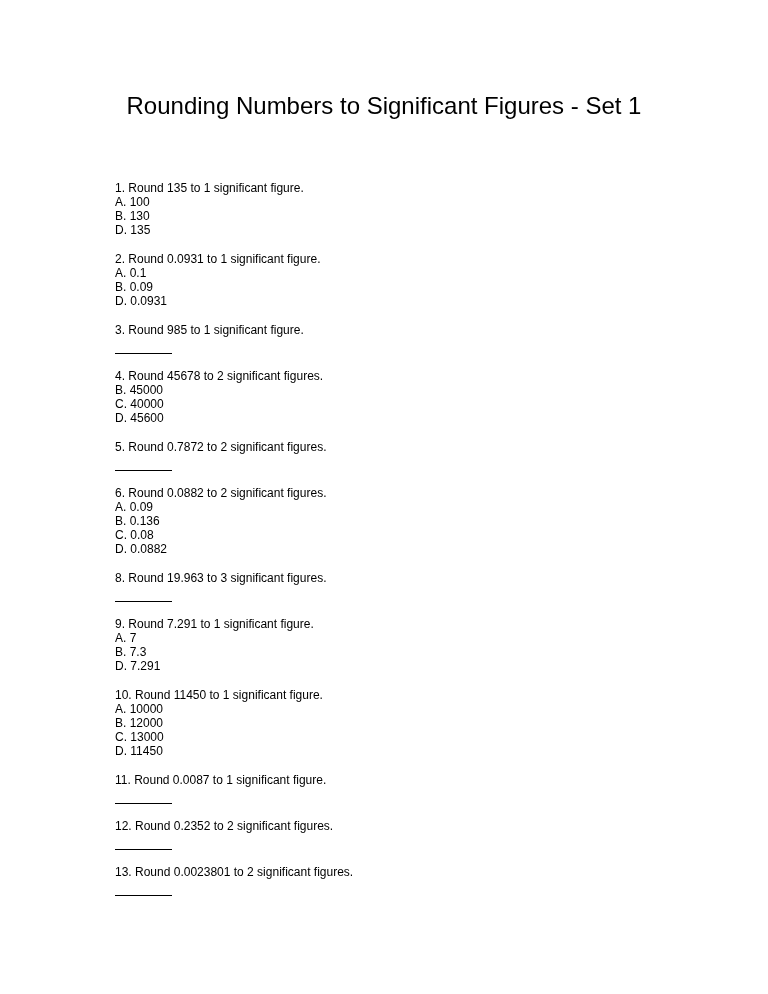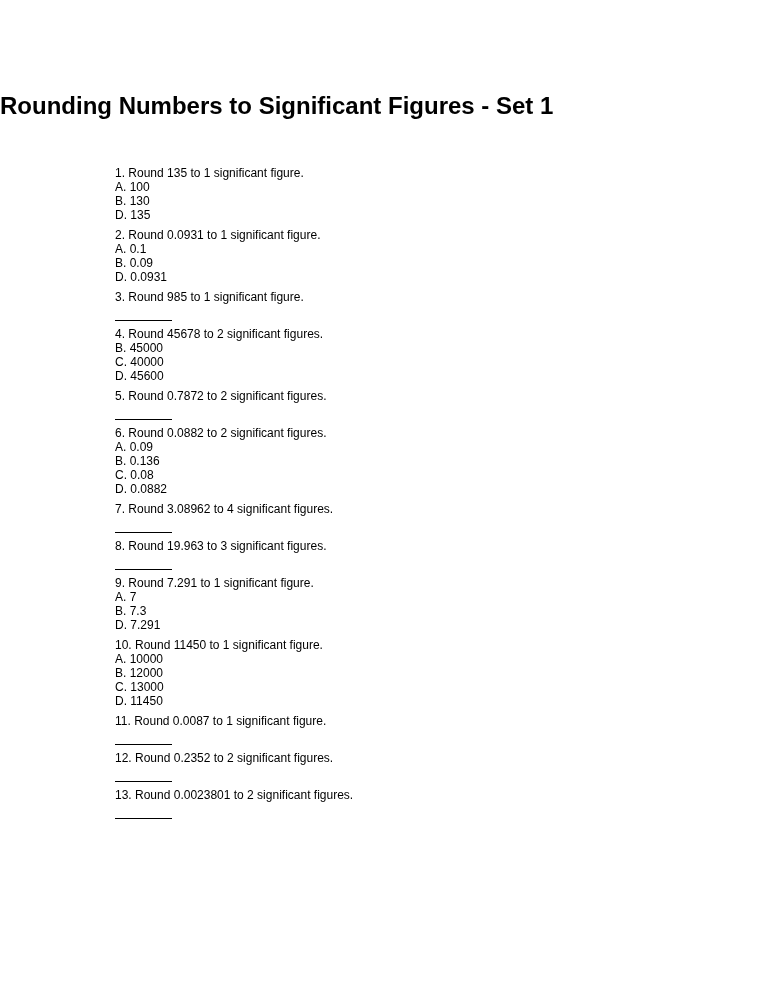--- a/index.html
+++ b/index.html
@@ -1,21 +1,21 @@
 <!DOCTYPE html>
 <html><head>
 <meta charset="utf-8">
 <style>
   html, body { margin: 0; padding: 0; background: #ffffff; }
   body { width: 768px; height: 994px; position: relative; overflow: hidden;
          font-family: "Liberation Sans", sans-serif; color: #000; }
-  .title { position: absolute; left: 0; top: 92px; width: 768px; 
-           font-weight: bold; font-size: 24px; line-height: 28px; margin: 0; }
+  .title { position: absolute; left: 0; top: 92px; width: 768px; text-align: center;
+           font-weight: normal; font-size: 24px; line-height: 28px; margin: 0; }
   .content { position: absolute; left: 115px; top: 166px; width: 560px; }
-  .q { margin: 0 0 6px 0; }
+  .q { margin: 15px 0 6px 0; }
   .line { font-size: 12px; line-height: 14px; margin: 0; }
   .blank { width: 57px; height: 14px; border-bottom: 1px solid #000; box-sizing: border-box; margin-top: 3px; margin-bottom: 4px; }
 </style>
 </head>
 <body>
 
 <h1 class="title">
   <span>Rounding Numbers to Significant Figures - Set 1</span><br>
 </h1>
 
@@ -53,24 +53,20 @@
   </div>
 
   <div class="q">
     <p class="line">6. Round 0.0882 to 2 significant figures.</p>
     <p class="line">A. 0.09</p>
     <p class="line">B. 0.136</p>
     <p class="line">C. 0.08</p>
     <p class="line">D. 0.0882</p>
   </div>
 
-  <div class="q">
-    <p class="line">7. Round 3.08962 to 4 significant figures.</p>
-    <div class="blank"></div>
-  </div>
 
   <div class="q">
     <p class="line">8. Round 19.963 to 3 significant figures.</p>
     <div class="blank"></div>
   </div>
 
   <div class="q">
     <p class="line">9. Round 7.291 to 1 significant figure.</p>
     <p class="line">A. 7</p>
     <p class="line">B. 7.3</p>

